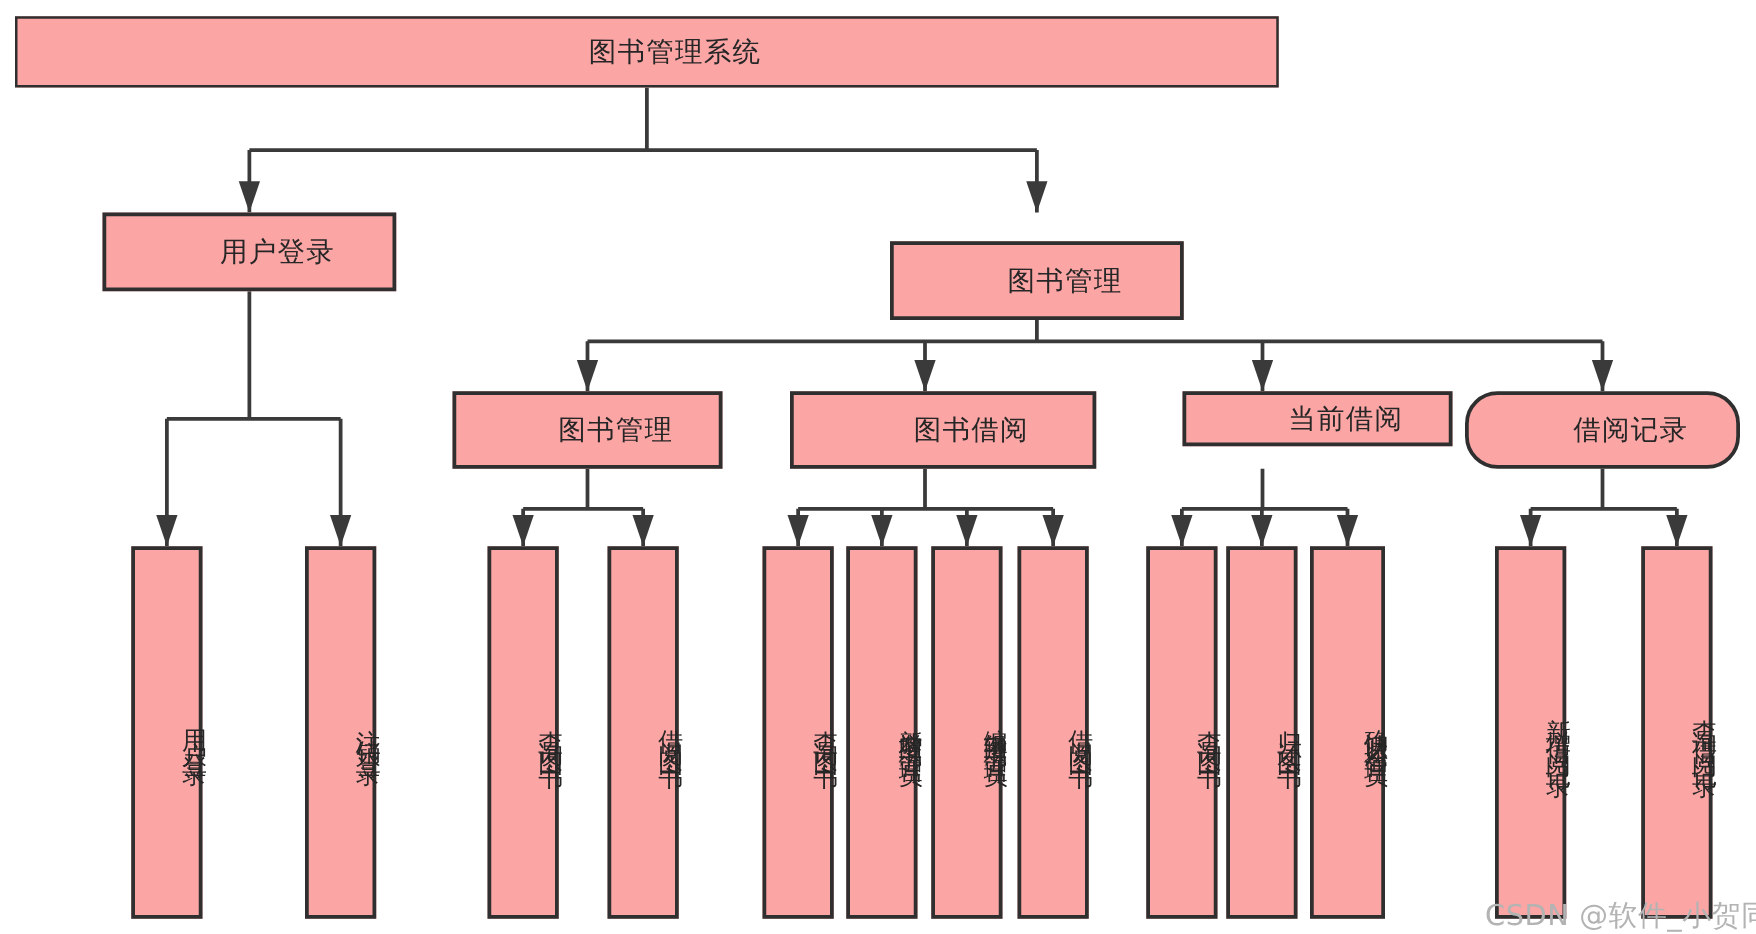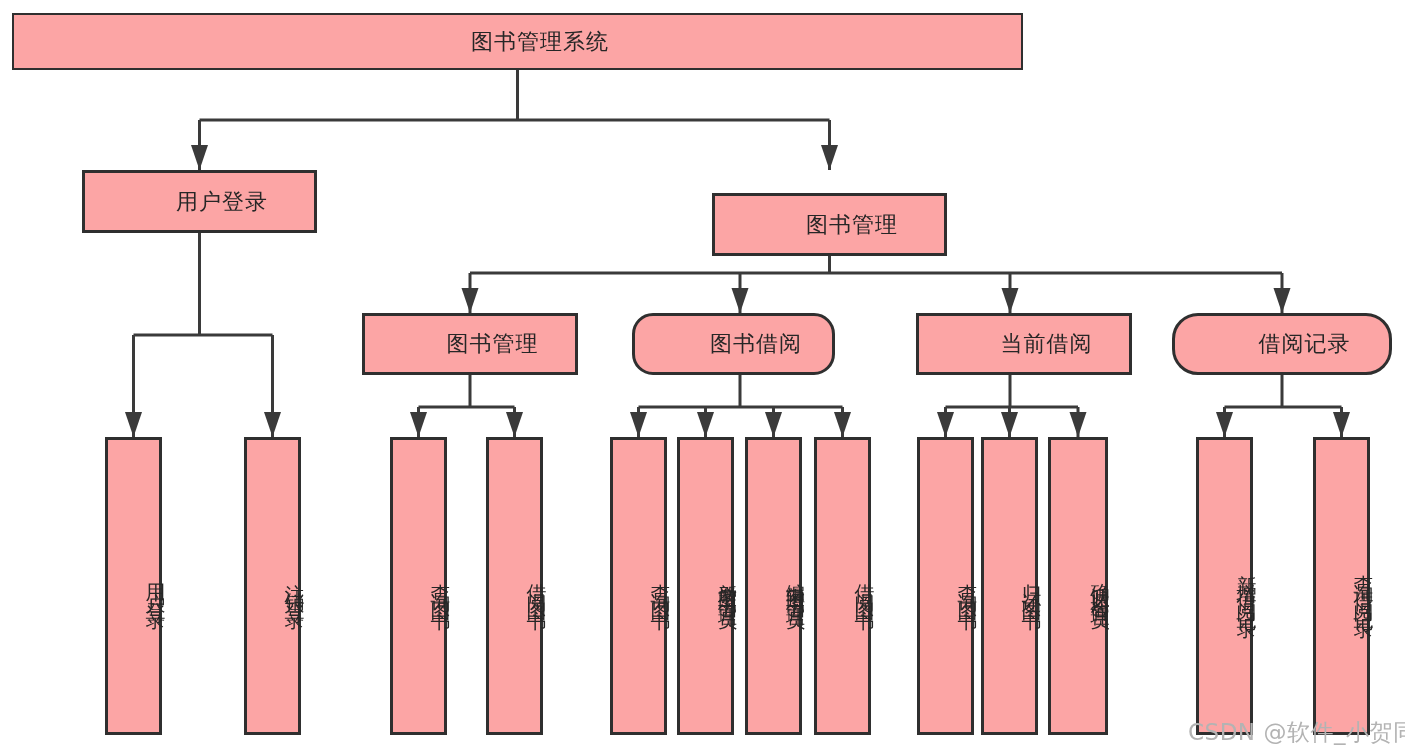--- a/index.html
+++ b/index.html
@@ -123,24 +123,24 @@
   <div class="box h" style="left:82px; top:170px; width:235px; height:63px;">
     <span>用户登录</span>
   </div>
   <div class="box h" style="left:712px; top:170px; width:235px; height:63px;margin-top:23px;">
     <span>图书管理</span>
   </div>
 
   <div class="box h" style="left:362px; top:313px; width:216px; height:62px;">
     <span>图书管理</span>
   </div>
-  <div class="box h" style="left:632px; top:313px; width:203px; height:62px;border-radius:21px;">
+  <div class="box h" style="left:632px; top:313px; width:245px; height:62px;">
     <span>图书借阅</span>
   </div>
-  <div class="box h" style="left:916px; top:313px; width:216px; height:62px;">
+  <div class="box h" style="left:946px; top:313px; width:216px; height:44px;">
     <span>当前借阅</span>
   </div>
   <div class="box h" style="left:1172px; top:313px; width:220px; height:62px;border-radius:26px;">
     <span>借阅记录</span>
   </div>
 
   <div class="box v" style="left:105px; top:437px; width:57px; height:298px;">
     <span>用户登录</span>
   </div>
   <div class="box v" style="left:244px; top:437px; width:57px; height:298px;">

